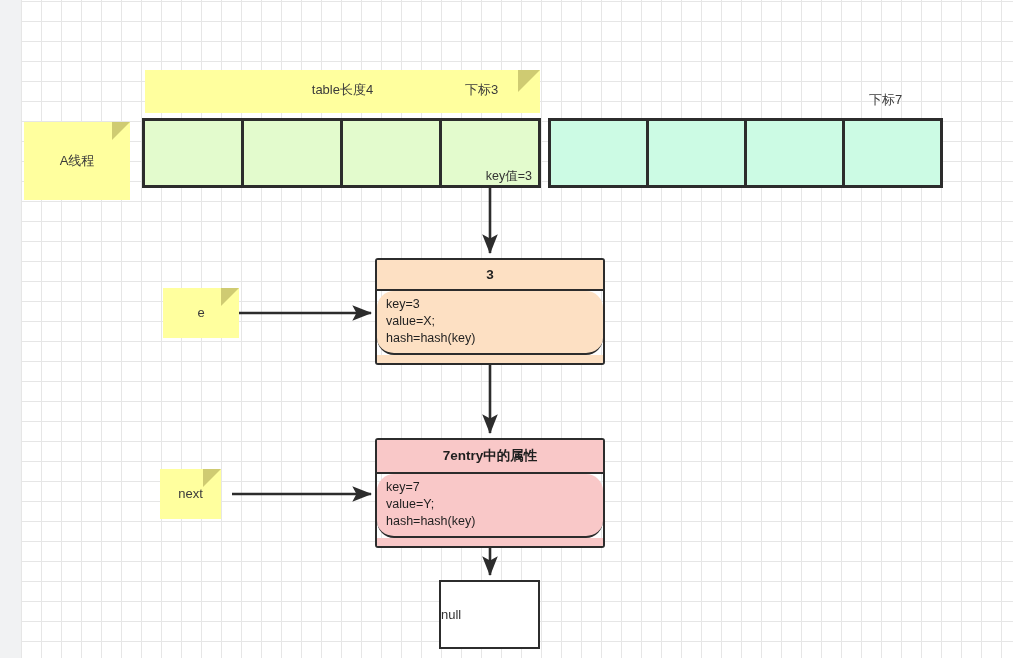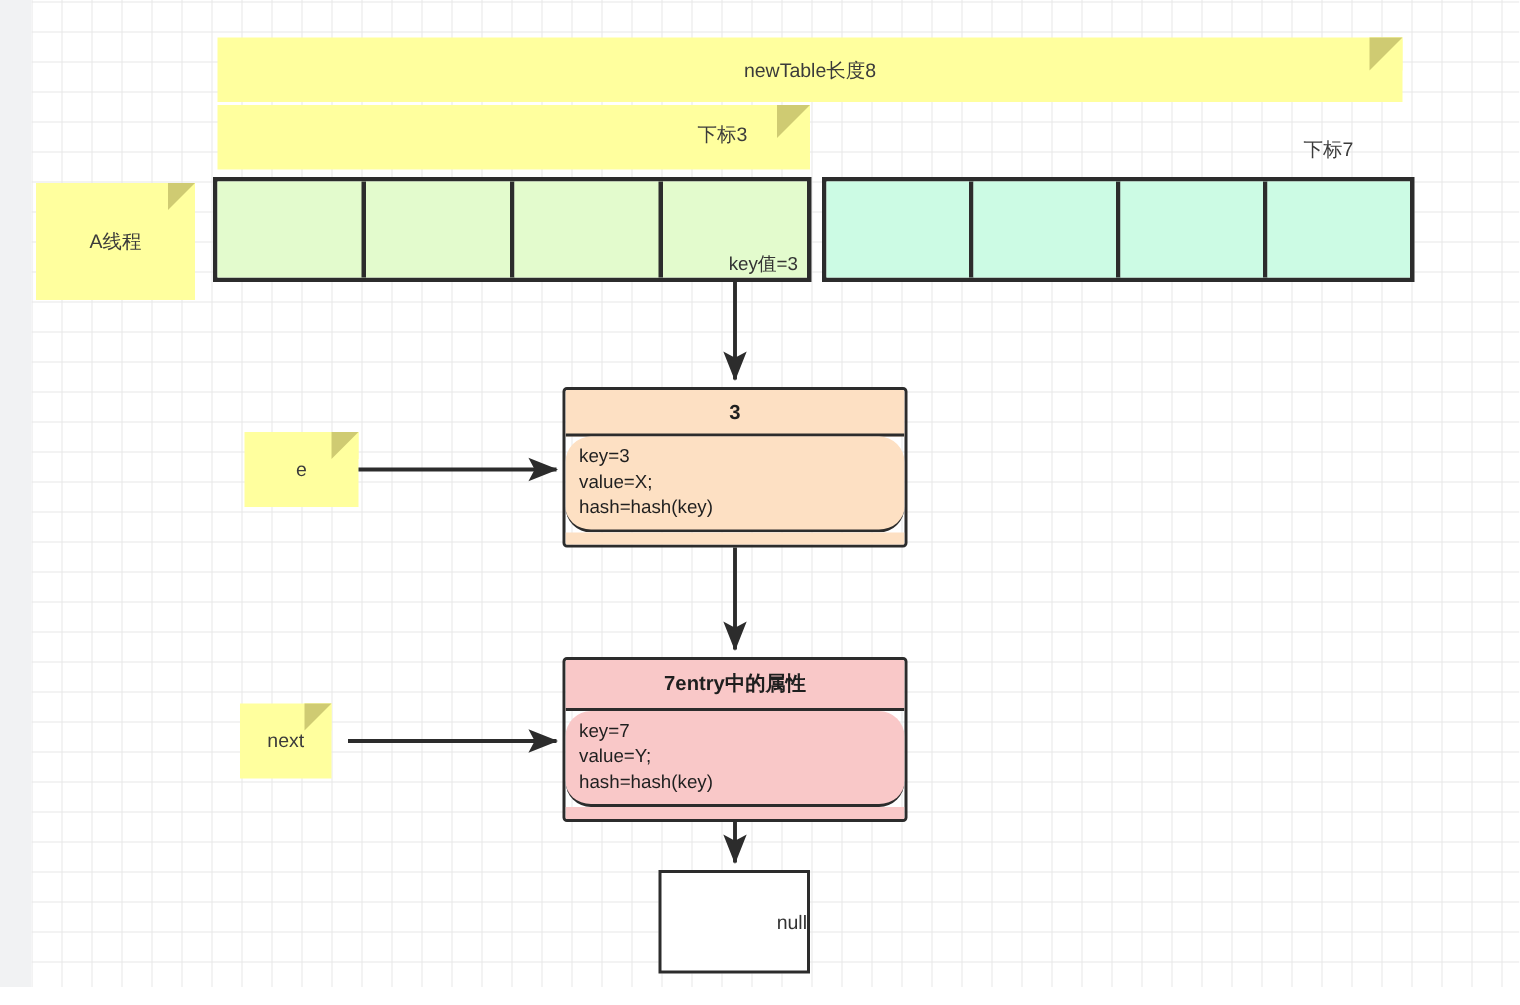--- a/index.html
+++ b/index.html
@@ -168,21 +168,21 @@
 
   
   .nullbox {
     position: absolute;
     z-index: 7;
     box-sizing: border-box;
     border: 2.5px solid #2c2c2c;
     background: #ffffff;
     display: flex;
     align-items: center;
-    justify-content: flex-end;
+    justify-content: flex-start;
     font-size: 13px;
     color: #333;
   }
 
   
   .svg-layer {
     position: absolute;
     left: 0; top: 0;
     width: 1013px; height: 670px;
     z-index: 6;
@@ -190,27 +190,24 @@
   }
 </style>
 </head>
 <body>
 
 <div id="canvas">
 
   <div class="grid"></div>
   <div class="left-gutter"></div>
 
-  <div class="sticky banner" style="left:145px; top:25px; width:790px; height:43px;">
-    <span class="fold"></span>
-    <span class="sticky-label">newTable长度8</span>
-  </div>
 
   <div class="sticky banner" style="left:145px; top:70px; width:395px; height:43px;">
     <span class="fold"></span>
+    <span class="sticky-label" style="position:absolute; left:0; right:0; top:12px;">table长度4</span>
     <span class="sticky-label" style="position:absolute; left:320px; top:12px;">下标3</span>
   </div>
 
   <div class="plain-label" style="left:869px; top:91px;">下标7</div>
 
   <div class="sticky" style="left:24px; top:122px; width:106px; height:78px;">
     <span class="fold"></span>
     <span class="sticky-label">A线程</span>
   </div>
 

